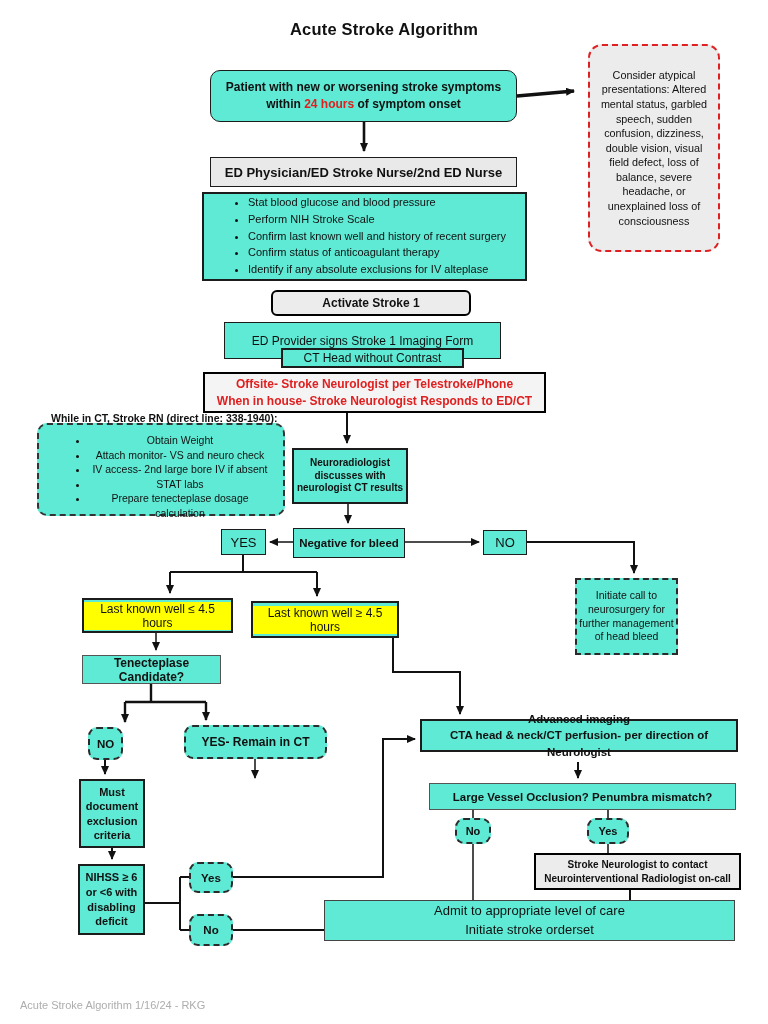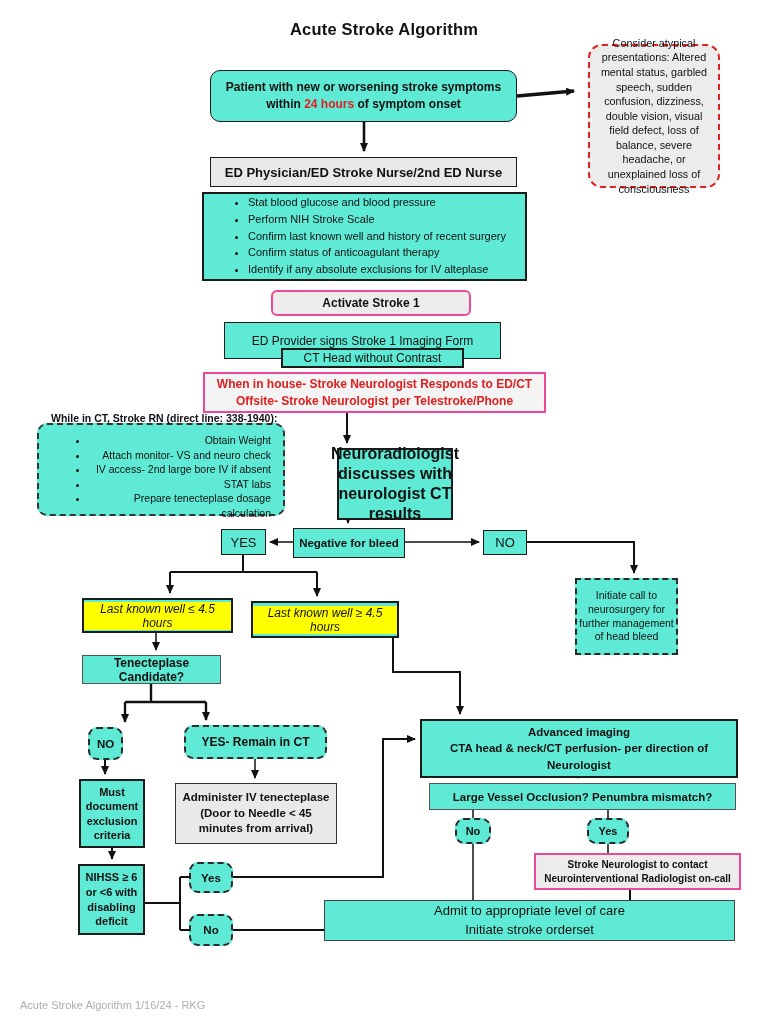--- a/index.html
+++ b/index.html
@@ -9,29 +9,29 @@
   .node{position:absolute;z-index:1;box-sizing:border-box;background:#5eead4;
         display:flex;flex-direction:column;justify-content:center;align-items:center;
         text-align:center;}
   .title{position:absolute;z-index:1;left:0;top:20px;width:768px;text-align:center;
          font-size:16.5px;font-weight:bold;letter-spacing:.2px;}
   .b{font-weight:bold;}
   .solid{border:1.6px solid #1c1c1c;}
   .solid2{border:2px solid #1c1c1c;}
   .dash{border:2px dashed #2a2a2a;}
   .dashround{border:2px dashed #2a2a2a;border-radius:9px;}
-  .redborder{border:2px solid #ec4899;}
+  .redborder{border:2px solid #000000;}
   .grayfill{background:#e9e9e9;}
   .lightfill{background:#f4f4f4;}
-  .hl{background:#ffff00;padding:0 2px;font-style:italic;}
+  .hl{background:#ffff00;padding:0 2px;}
   .bullets{margin:0;padding:0 4px 0 44px;text-align:left;}
   .bullets li{margin:1px 0;}
   .footer{position:absolute;z-index:1;left:20px;top:999px;font-size:11px;color:#adadad;}
   .small-list{font-size:10.5px;line-height:1.38;}
-  .small-list ul{margin:8px;padding-left:38px;text-align:right;}
+  .small-list ul{margin:8px;padding-left:38px;text-align:center;}
 </style>
 </head>
 <body>
 
 <div id="page">
 
   <svg id="wires" viewBox="0 0 768 1024">
     <defs>
       <marker id="ah" markerWidth="10" markerHeight="9" refX="8" refY="4" orient="auto" markerUnits="userSpaceOnUse">
         <path d="M0,0 L9,4 L0,8 z" fill="#111"></path>
@@ -90,21 +90,21 @@
 
   <div class="title">Acute Stroke Algorithm</div>
 
   <div class="node solid b" style="left:210px;top:70px;width:307px;height:52px;border-radius:10px;font-size:12px;line-height:1.4;">
     <div>Patient with new or worsening stroke symptoms</div>
     <div>
       <span>within </span><span style="color:#e02020;">24 hours</span><span> of symptom onset</span>
     </div>
   </div>
 
-  <div class="node lightfill" style="left:588px;top:44px;width:132px;height:144px;border:2.5px dashed #e02020;border-radius:14px;
+  <div class="node lightfill" style="left:588px;top:44px;width:132px;height:208px;border:2.5px dashed #e02020;border-radius:14px;
               font-size:10.8px;line-height:1.35;padding:4px 5px;background:#ececec;">Consider atypical presentations: Altered mental status, garbled speech, sudden confusion, dizziness, double vision, visual field defect, loss of balance, severe headache, or unexplained loss of consciousness</div>
 
   <div class="node solid grayfill b" style="left:210px;top:157px;width:307px;height:30px;font-size:13px;">ED Physician/ED Stroke Nurse/2nd ED Nurse</div>
 
   <div class="node solid2" style="left:202px;top:192px;width:325px;height:89px;font-size:11px;line-height:1.42;justify-content:center;align-items:stretch;">
     <ul class="bullets">
       <li>Stat blood glucose and blood pressure</li>
       <li>Perform NIH Stroke Scale</li>
       <li>Confirm last known well and history of recent surgery</li>
       <li>Confirm status of anticoagulant therapy</li>
@@ -112,36 +112,36 @@
     </ul>
   </div>
 
   <div class="node redborder b" style="left:271px;top:290px;width:200px;height:26px;border-radius:6px;background:#ececec;font-size:12px;">Activate Stroke 1</div>
 
   <div class="node solid" style="left:224px;top:322px;width:277px;height:37px;font-size:12px;">ED Provider signs Stroke 1 Imaging Form</div>
 
   <div class="node solid2" style="left:281px;top:348px;width:183px;height:20px;font-size:12px;">CT Head without Contrast</div>
 
   <div class="node redborder b" style="left:203px;top:372px;width:343px;height:41px;background:#f4f4f4;color:#e02020;font-size:12px;line-height:1.4;">
+    <div>Offsite- Stroke Neurologist per Telestroke/Phone</div>
     <div>When in house- Stroke Neurologist Responds to ED/CT</div>
-    <div>Offsite- Stroke Neurologist per Telestroke/Phone</div>
   </div>
 
   <div class="node small-list" style="left:37px;top:423px;width:248px;height:93px;border:2px dashed #333;border-radius:10px;align-items:stretch;padding:3px 4px;">
     <div style="padding-left:8px;text-align:left;font-weight:bold;">While in CT, Stroke RN (direct line: 338-1940):</div>
     <ul>
       <li>Obtain Weight</li>
       <li>Attach monitor- VS and neuro check</li>
       <li>IV access- 2nd large bore IV if absent</li>
       <li>STAT labs</li>
       <li>Prepare tenecteplase dosage calculation</li>
     </ul>
   </div>
 
-  <div class="node solid2 b" style="left:292px;top:448px;width:116px;height:72px;font-size:16px;line-height:1.25;padding:2px;margin-left:45px;">Neuroradiologist discusses with neurologist CT results</div>
+  <div class="node solid2 b" style="left:292px;top:448px;width:116px;height:56px;font-size:10px;line-height:1.25;padding:2px;">Neuroradiologist discusses with neurologist CT results</div>
 
   <div class="node solid b" style="left:293px;top:528px;width:112px;height:30px;font-size:11.5px;">Negative for bleed</div>
 
   <div class="node solid" style="left:221px;top:529px;width:45px;height:26px;font-size:13px;">YES</div>
   <div class="node solid" style="left:483px;top:530px;width:44px;height:25px;font-size:13px;">NO</div>
 
   <div class="node dash" style="left:575px;top:578px;width:103px;height:77px;font-size:10.5px;line-height:1.3;padding:2px;">Initiate call to neurosurgery for further management of head bleed</div>
 
   <div class="node solid2" style="left:82px;top:598px;width:151px;height:35px;font-size:12px;">
     <span class="hl">Last known well ≤ 4.5 hours</span>
@@ -150,37 +150,32 @@
     <span class="hl">Last known well ≥ 4.5 hours</span>
   </div>
 
   <div class="node b" style="left:82px;top:655px;width:139px;height:29px;border:1.4px solid #555;font-size:12px;">Tenecteplase Candidate?</div>
 
   <div class="node dashround b" style="left:88px;top:727px;width:35px;height:33px;font-size:11.5px;">NO</div>
   <div class="node dashround b" style="left:184px;top:725px;width:143px;height:34px;font-size:12px;">YES- Remain in CT</div>
 
   <div class="node solid2 b" style="left:79px;top:779px;width:66px;height:69px;font-size:11px;line-height:1.3;padding:2px;">Must document exclusion criteria</div>
 
-  <div class="node grayfill b" style="left:175px;top:783px;width:162px;height:61px;border:1.6px solid #333;font-size:11.5px;line-height:1.35;">
-    <div>Administer IV tenecteplase</div>
-    <div>(Door to Needle &lt; 45</div>
-    <div>minutes from arrival)</div>
-  </div>
 
   <div class="node solid2 b" style="left:78px;top:864px;width:67px;height:71px;font-size:11px;line-height:1.35;">
     <div>NIHSS ≥ 6</div>
     <div>or &lt;6 with</div>
     <div>disabling</div>
     <div>deficit</div>
   </div>
 
   <div class="node dashround b" style="left:189px;top:862px;width:44px;height:31px;font-size:11.5px;">Yes</div>
   <div class="node dashround b" style="left:189px;top:914px;width:44px;height:32px;font-size:11.5px;">No</div>
 
-  <div class="node solid2 b" style="left:420px;top:719px;width:318px;height:59px;font-size:11.5px;line-height:1.4;">
+  <div class="node solid2 b" style="left:420px;top:719px;width:318px;height:33px;font-size:11.5px;line-height:1.4;">
     <div>Advanced imaging</div>
     <div>CTA head &amp; neck/CT perfusion- per direction of Neurologist</div>
   </div>
 
   <div class="node b" style="left:429px;top:783px;width:307px;height:27px;border:1.4px solid #555;font-size:11.5px;">Large Vessel Occlusion? Penumbra mismatch?</div>
 
   <div class="node dashround b" style="left:455px;top:818px;width:36px;height:26px;font-size:11px;">No</div>
   <div class="node dashround b" style="left:587px;top:818px;width:42px;height:26px;font-size:11px;">Yes</div>
 
   <div class="node redborder b" style="left:534px;top:853px;width:207px;height:37px;background:#ececec;font-size:10px;line-height:1.35;">

